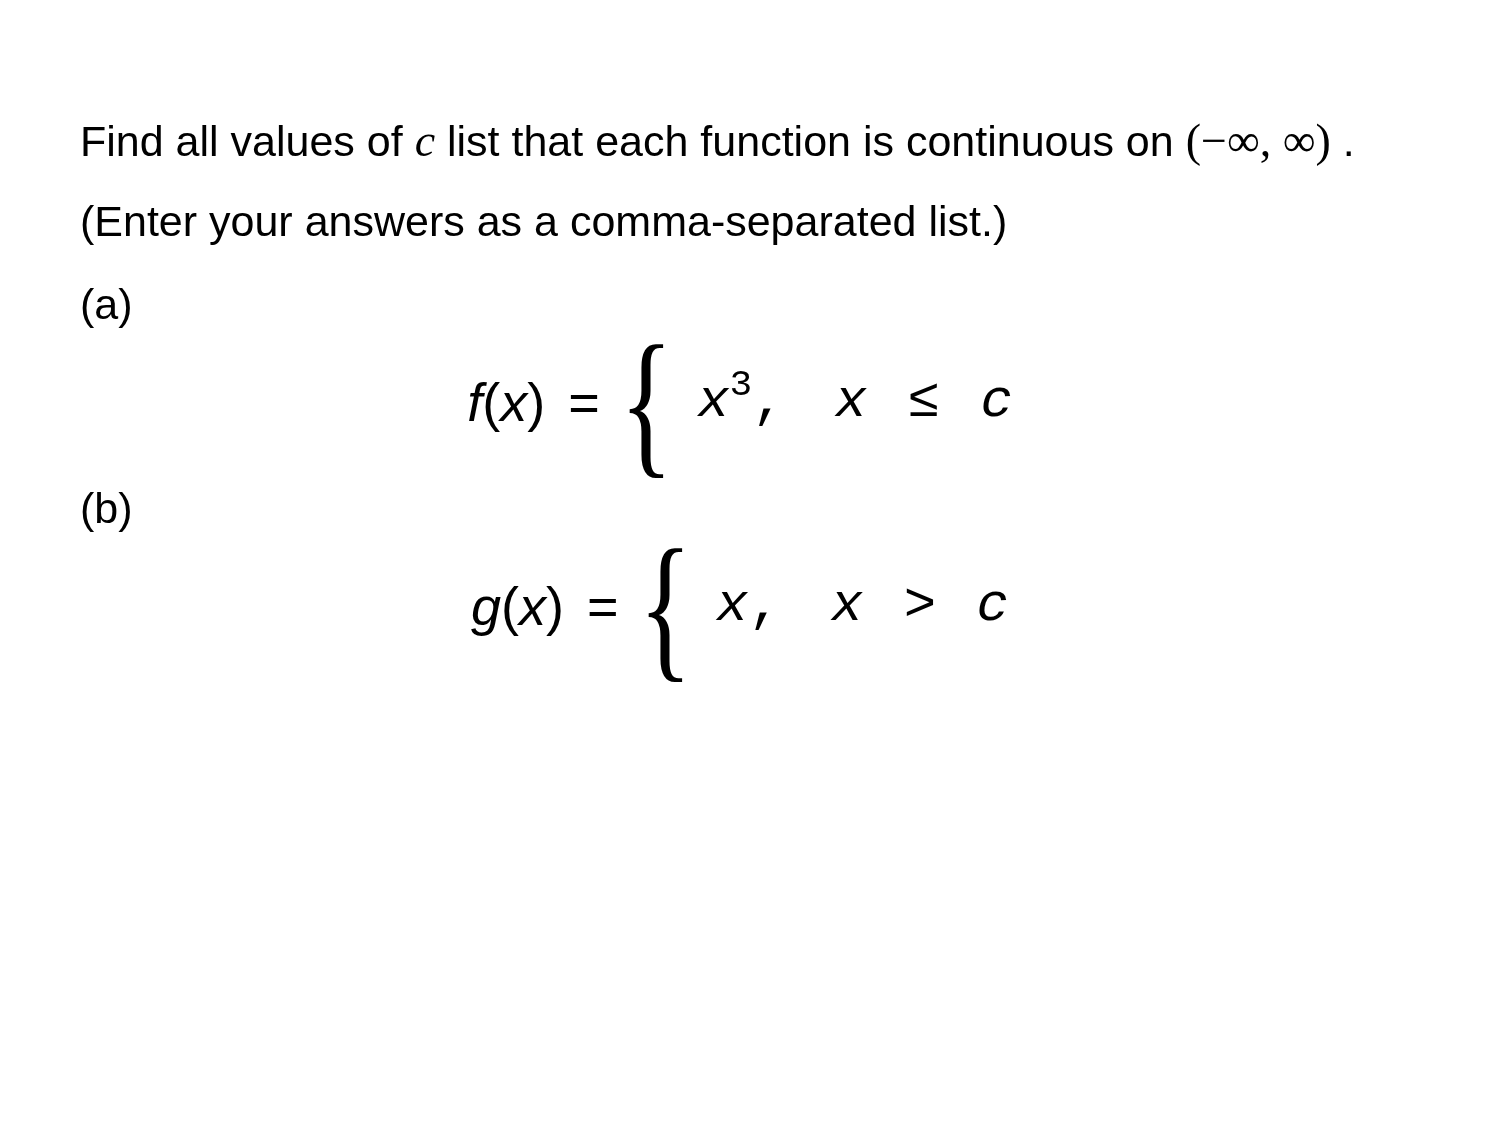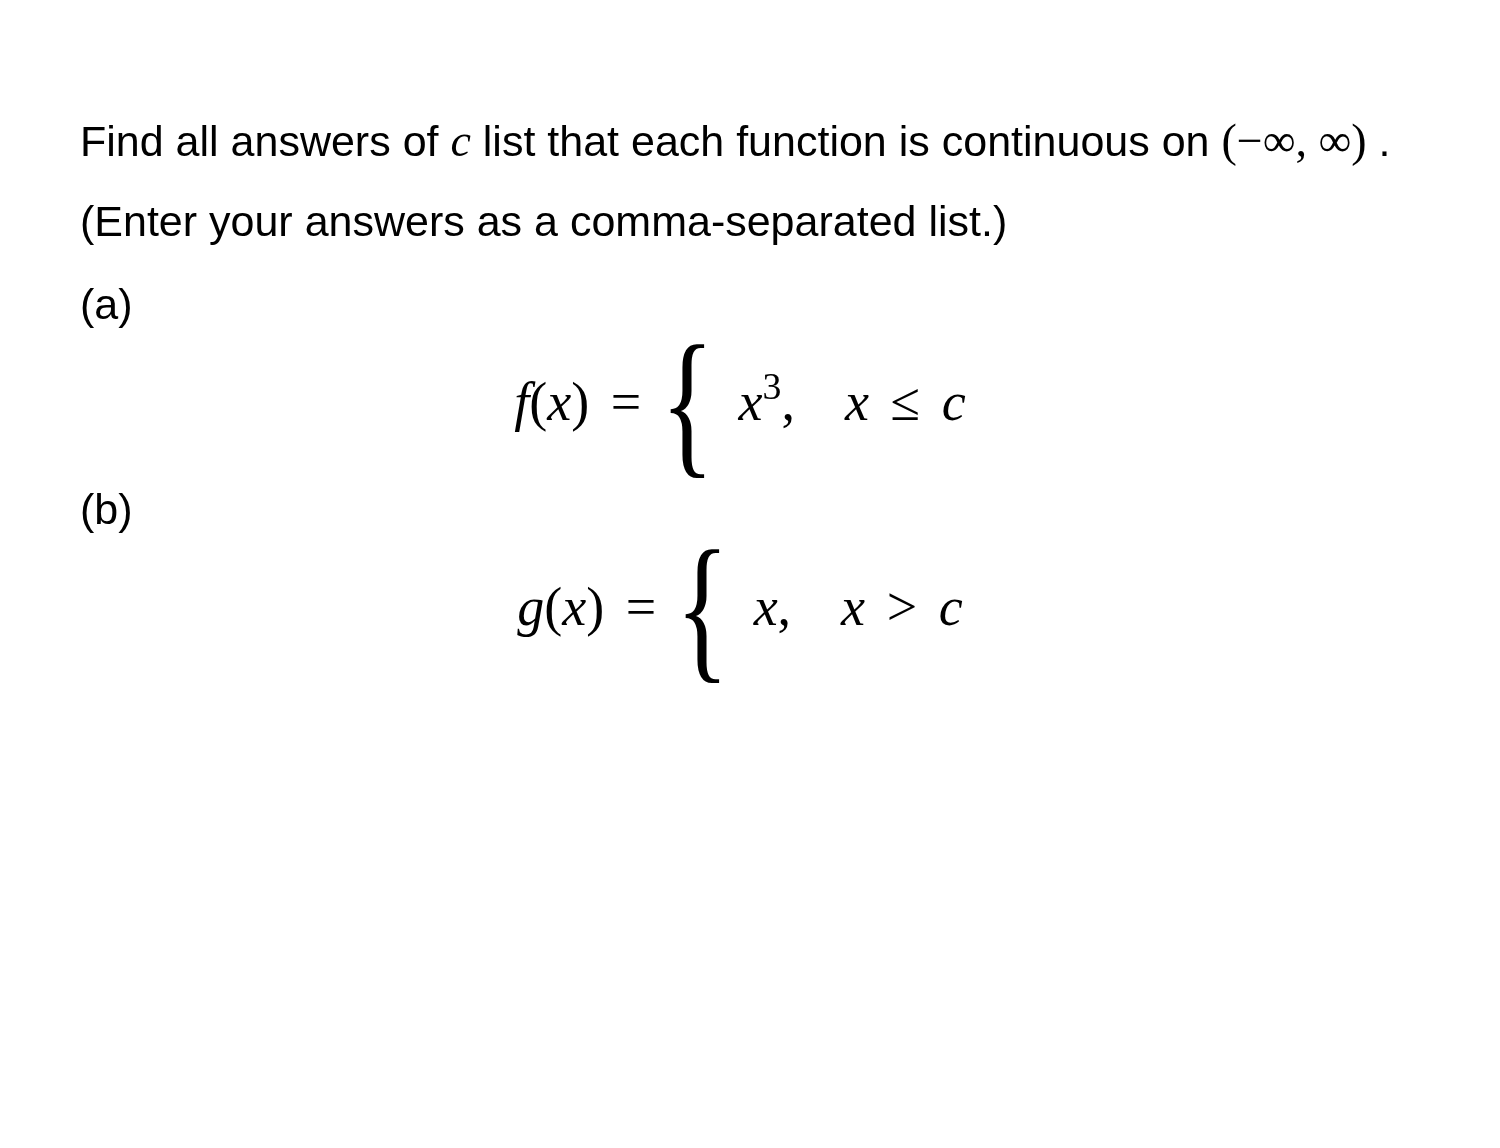--- a/index.html
+++ b/index.html
@@ -35,21 +35,21 @@
     }
     .equation-block {
       text-align: center;
       margin: 30px 0 40px 0;
     }
     .equation-inner {
       display: inline-block;
       text-align: left;
     }
     .math-eq {
-      font-family: Liberation Serif, serif;
+      font-family: Liberation Sans, sans-serif;
       font-style: italic;
       font-size: 54px;
     }
     .math-rm {
       font-style: normal;
     }
     .brace {
       font-family: "Times New Roman", Georgia, serif;
       font-style: normal;
       font-size: 160px;
@@ -58,21 +58,21 @@
       display: inline-block;
       transform: scaleX(0.7);
     }
     .cases-table {
       display: inline-table;
       vertical-align: middle;
       border-collapse: collapse;
     }
     .cases-table td {
       padding: 12px 20px 12px 8px;
-      font-family: Liberation Serif, serif;
+      font-family: Liberation Mono, monospace;
       font-style: italic;
       font-size: 54px;
       white-space: nowrap;
     }
     .cases-table td.cond {
       padding-left: 30px;
     }
     .sup {
       font-size: 0.7em;
       vertical-align: 0.55em;
@@ -92,21 +92,21 @@
     .infinity {
       font-style: normal;
     }
   </style>
 </head>
 <body>
 
 <div class="content">
 
   <div class="problem-text">
-    <span>Find all answers of </span><span class="math-var">c</span><span> list that each function is continuous on </span><span class="math-inline"><span class="math-rm">(</span><span class="infinity">−∞</span><span class="math-rm">, </span><span class="infinity">∞</span><span class="math-rm">)</span></span><span> . (Enter your answers as a comma-separated list.)</span>
+    <span>Find all values of </span><span class="math-var">c</span><span> list that each function is continuous on </span><span class="math-inline"><span class="math-rm">(</span><span class="infinity">−∞</span><span class="math-rm">, </span><span class="infinity">∞</span><span class="math-rm">)</span></span><span> . (Enter your answers as a comma-separated list.)</span>
   </div>
 
   <div class="part-label">(a)</div>
 
   <div class="equation-block">
     <div class="equation-inner">
       <span class="math-eq lhs">
         <span>f</span><span class="math-rm">(</span><span>x</span><span class="math-rm">)</span><span class="op"> = </span>
       </span><span class="brace">{</span>
       <table class="cases-table">

